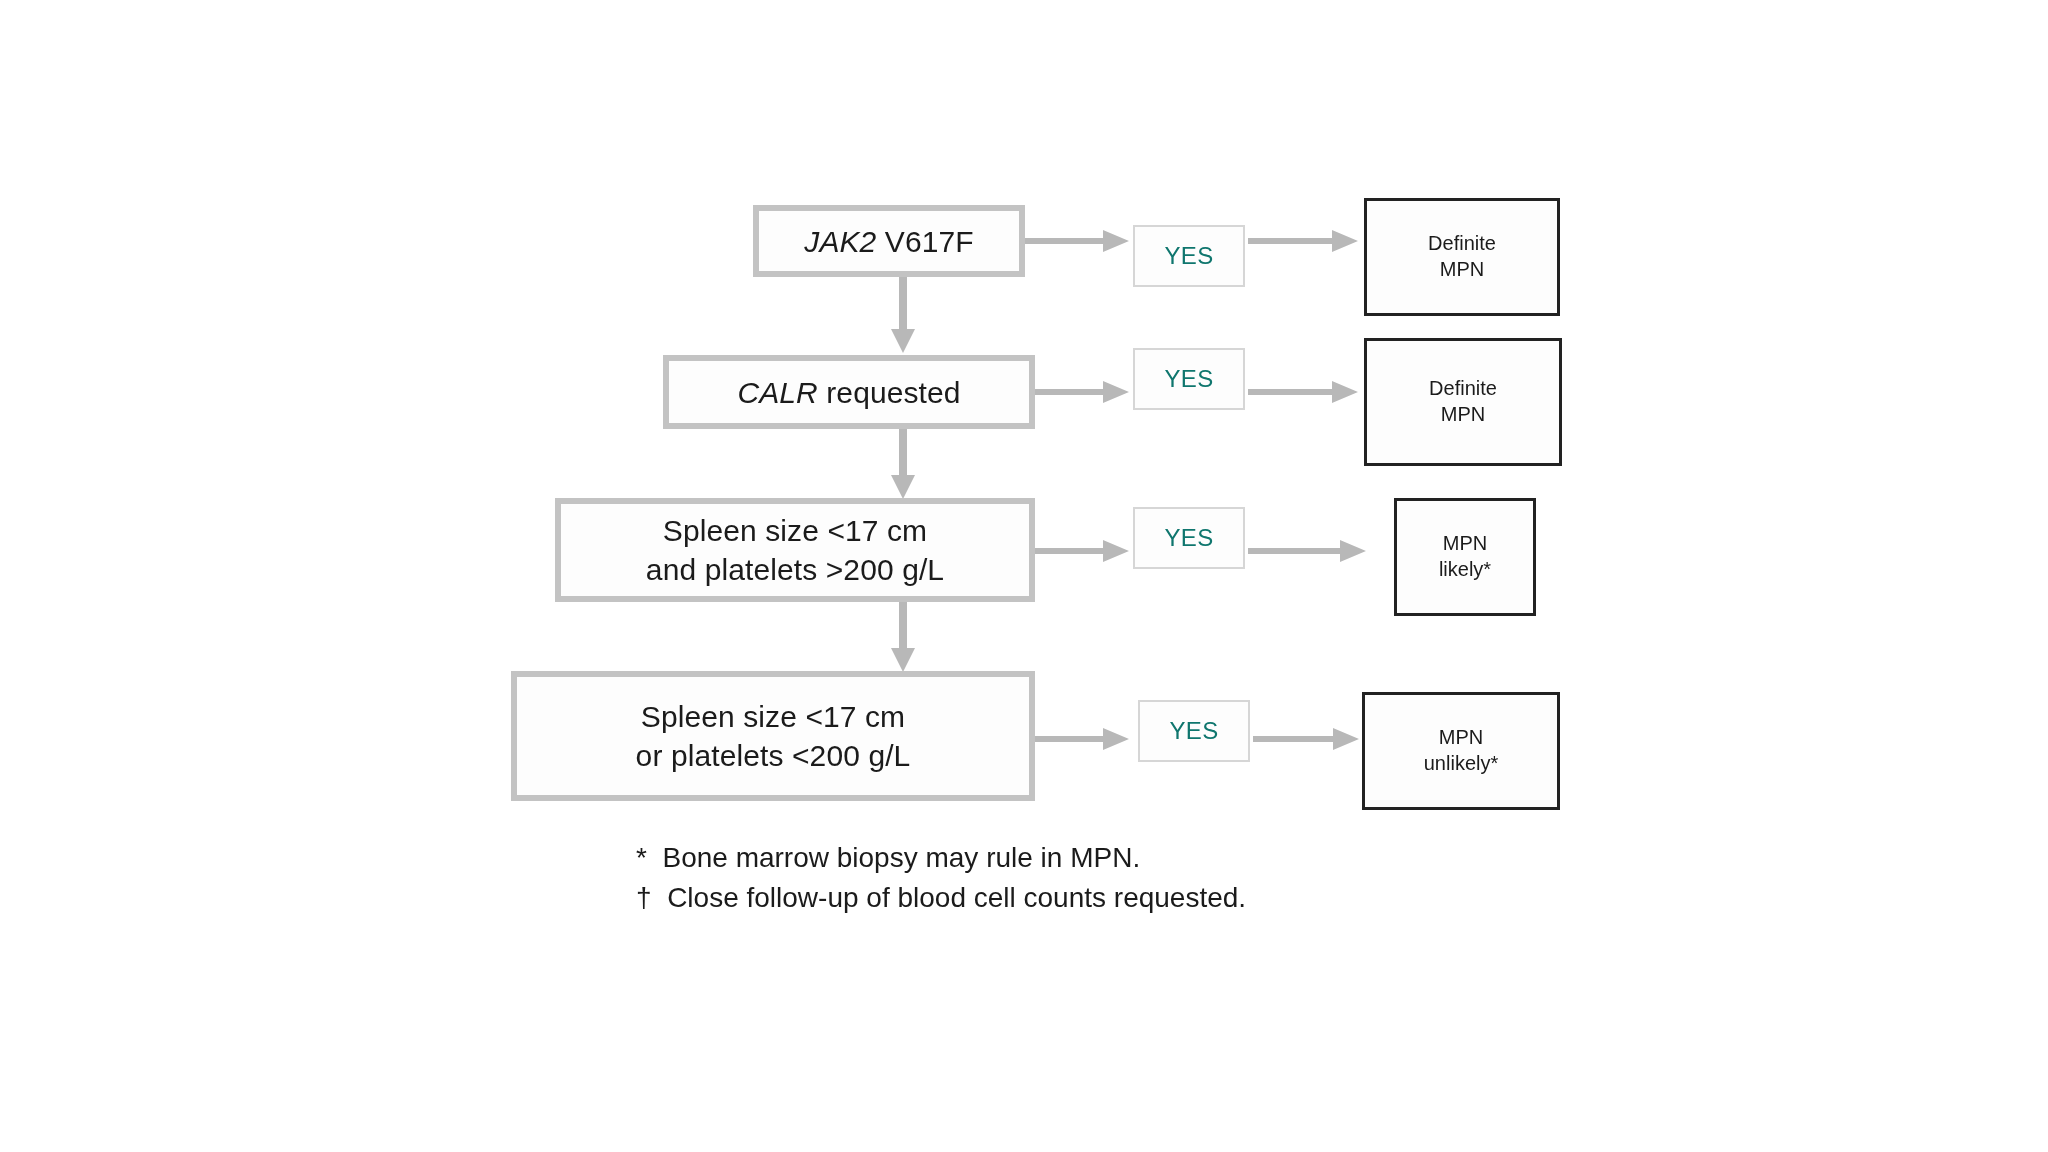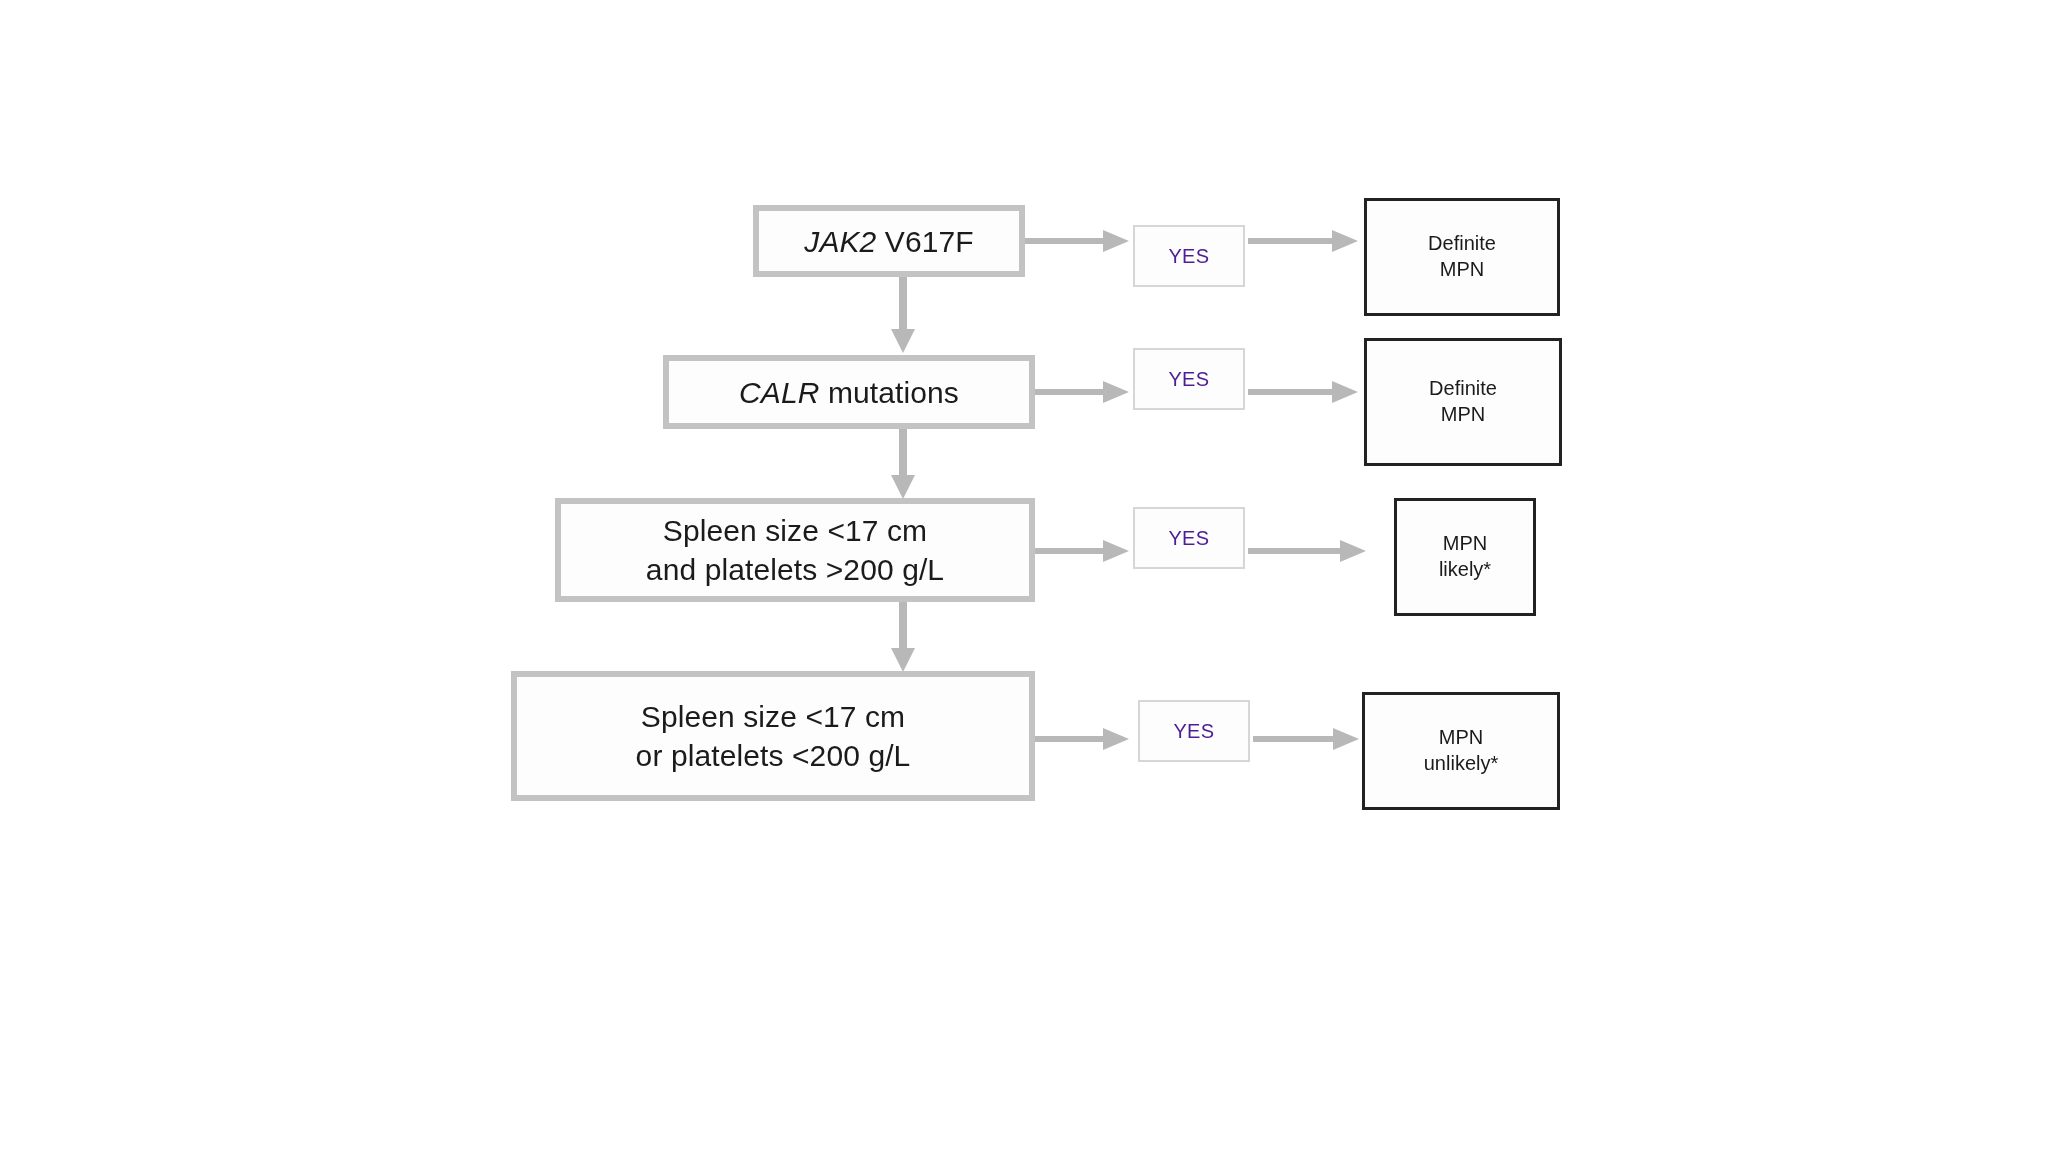--- a/index.html
+++ b/index.html
@@ -50,22 +50,22 @@
   .yes-box {
     position: absolute;
     box-sizing: border-box;
     border: 2px solid #d6d6d6;
     background: #fdfdfd;
     display: flex;
     align-items: center;
     justify-content: center;
   }
   .yes-text {
-    font-size: 20px;
-    color: #4c1d95;
+    font-size: 24px;
+    color: #0f766e;
     letter-spacing: 0.4px;
   }
 
   
   .outcome-box {
     position: absolute;
     box-sizing: border-box;
     border: 3px solid #222222;
     background: #fdfdfd;
     display: flex;
@@ -130,21 +130,21 @@
   <div class="outcome-box" style="left:1316px; top:198px; width:196px; height:118px;">
     <span class="outcome-text">Definite
 MPN</span>
   </div>
 
   <svg class="arrow-v" style="left:838px; top:277px; width:34px; height:78px;" viewBox="0 0 34 78">
     <path d="M13 0 V52 H5 L17 76 L29 52 H21 V0 Z" fill="#b8b8b8"></path>
   </svg>
 
   <div class="decision-box" style="left:615px; top:355px; width:372px; height:74px;">
-    <span class="decision-text"><span class="gene">CALR</span><span> mutations</span></span>
+    <span class="decision-text"><span class="gene">CALR</span><span> requested</span></span>
   </div>
 
   <svg class="arrow-h" style="left:987px; top:375px; width:98px;" viewBox="0 0 98 34">
     <path d="M0 14 H68 V6 L94 17 L68 28 V20 H0 Z" fill="#b8b8b8"></path>
   </svg>
 
   <div class="yes-box" style="left:1085px; top:348px; width:112px; height:62px;">
     <span class="yes-text">YES</span>
   </div>
 
@@ -202,14 +202,18 @@
 
   <svg class="arrow-h" style="left:1205px; top:722px; width:110px;" viewBox="0 0 110 34">
     <path d="M0 14 H80 V6 L106 17 L80 28 V20 H0 Z" fill="#b8b8b8"></path>
   </svg>
 
   <div class="outcome-box" style="left:1314px; top:692px; width:198px; height:118px;">
     <span class="outcome-text">MPN
 unlikely*</span>
   </div>
 
+  <div id="footnotes">
+    <div class="footnote">*  Bone marrow biopsy may rule in MPN.</div>
+    <div class="footnote">†  Close follow-up of blood cell counts requested.</div>
+  </div>
 
 </div>
 
 </body></html>

